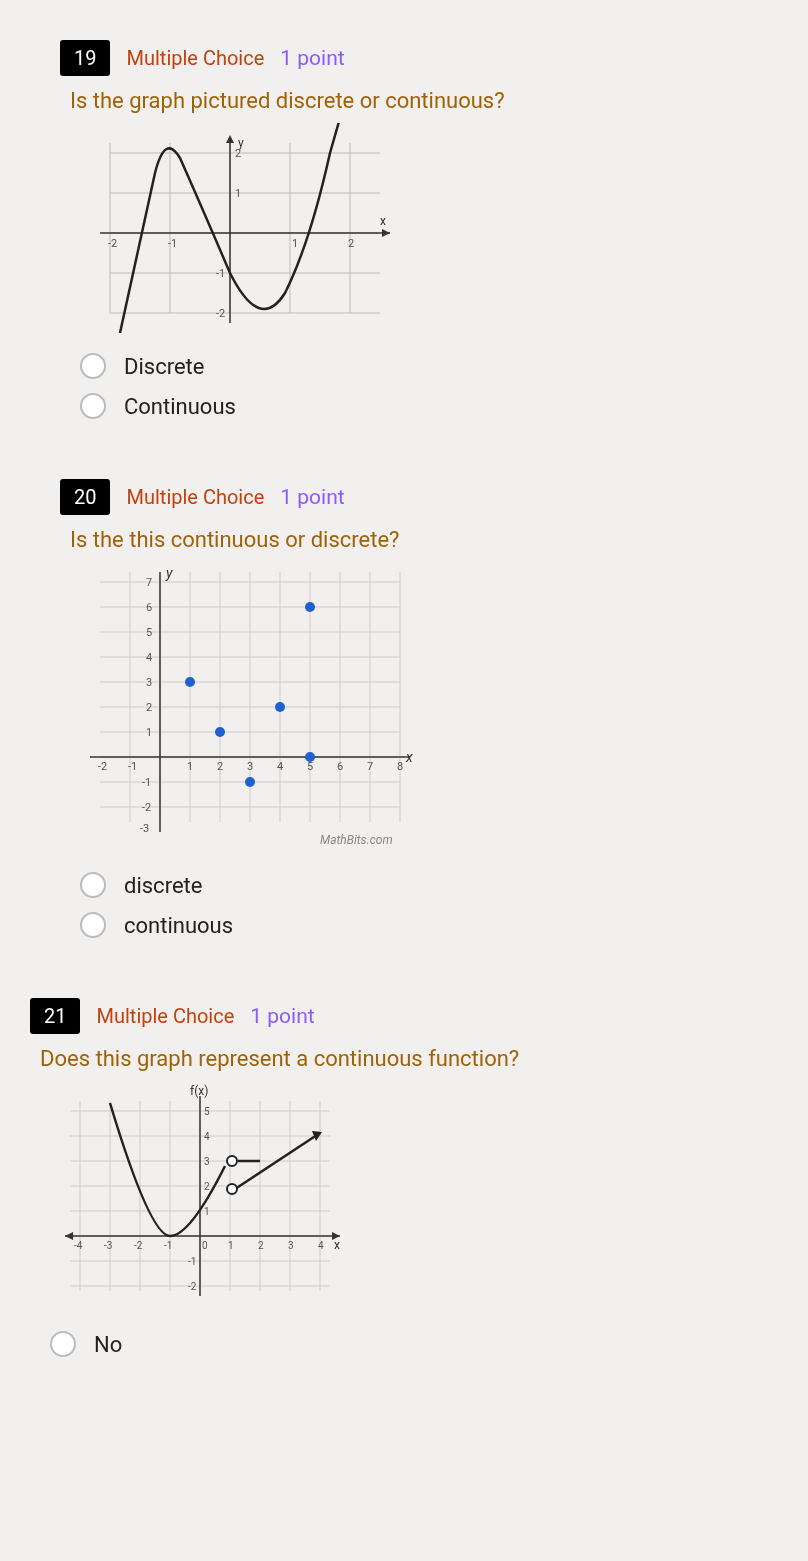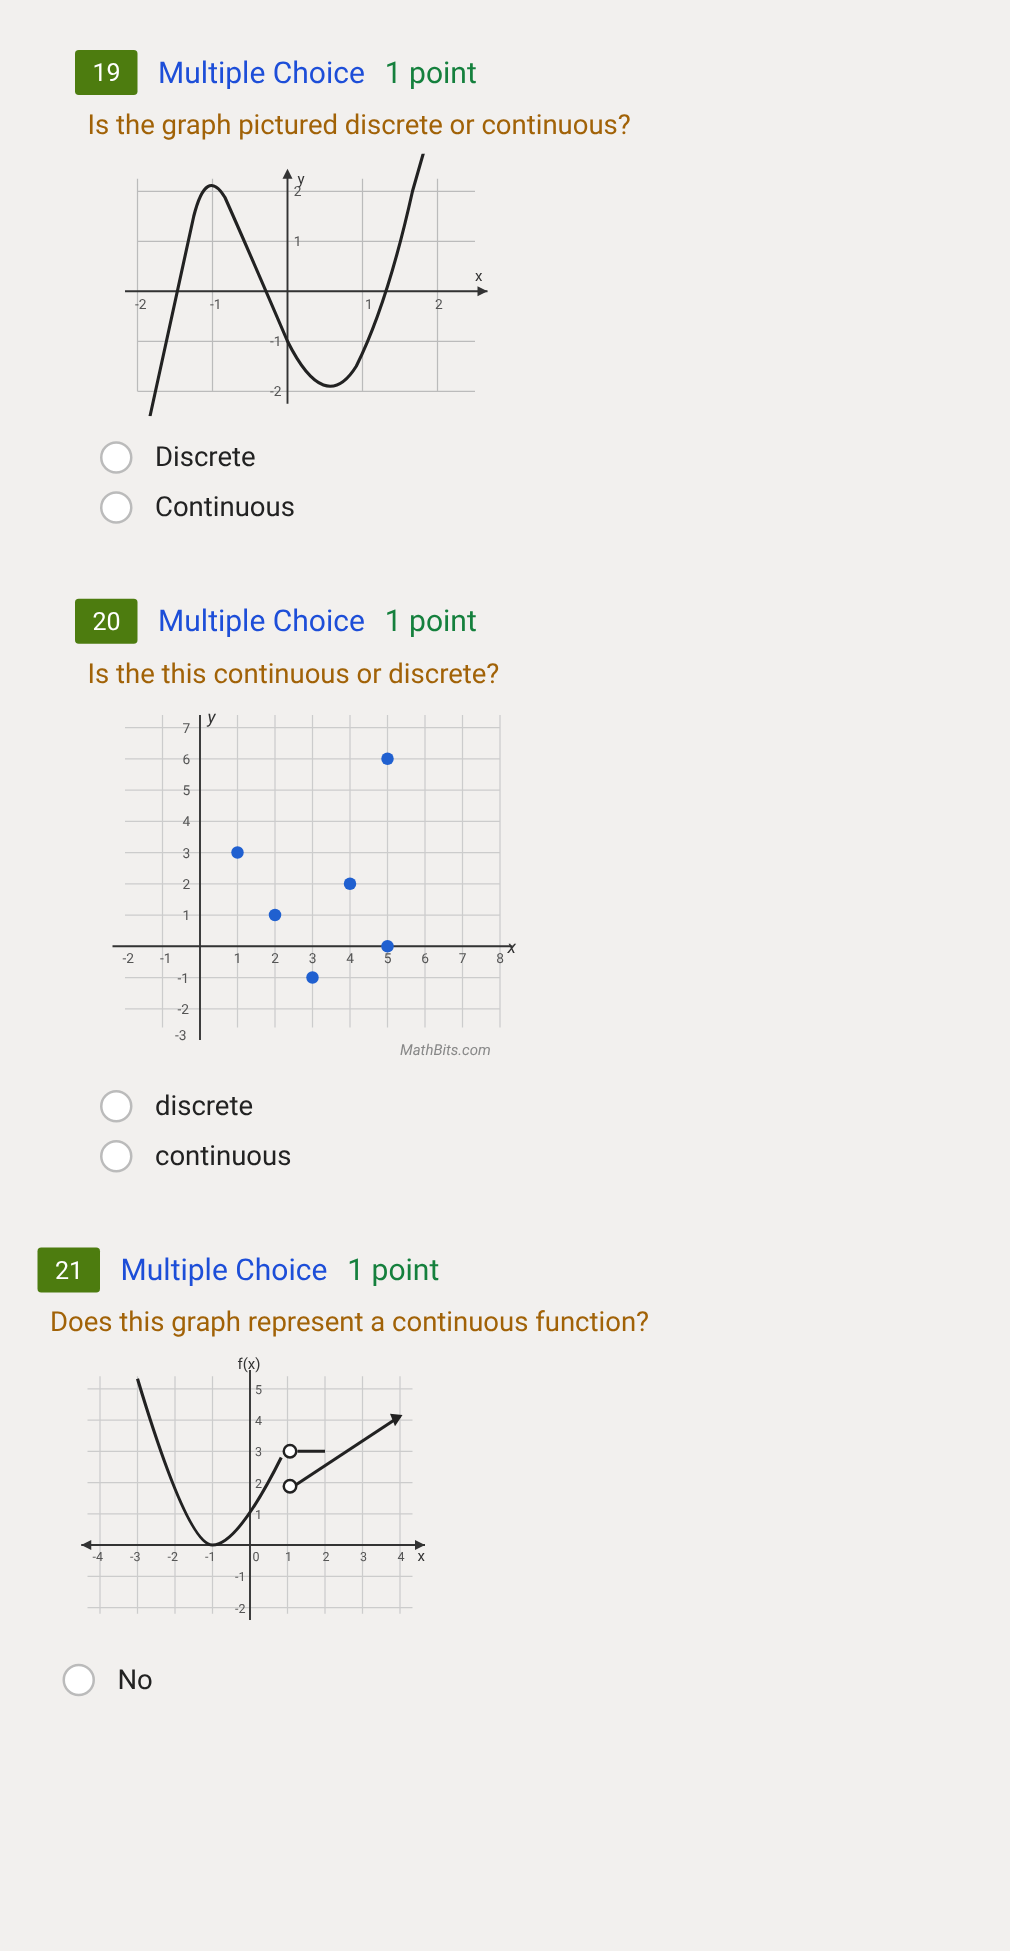--- a/index.html
+++ b/index.html
@@ -13,34 +13,34 @@
   .question {
     margin: 20px 0 60px 40px;
   }
   .q-header {
     display: flex;
     align-items: center;
     gap: 16px;
     margin-bottom: 12px;
   }
   .q-number {
-    background: #4d7c0f;
+    background: #000000;
     color: #fff;
     padding: 6px 14px;
     border-radius: 3px;
     font-size: 20px;
     font-weight: 400;
   }
   .q-type {
-    font-size: 24px;
-    color: #1d4ed8;
+    font-size: 20px;
+    color: #c2410c;
   }
   .q-points {
-    font-size: 24px;
-    color: #15803d;
+    font-size: 21px;
+    color: #8b5cf6;
   }
   .q-stem {
     font-size: 22px;
     color: #a16207;
     margin: 10px 0 10px 10px;
     font-weight: 400;
   }
   .graph-box {
     margin: 8px 0 20px 20px;
   }

